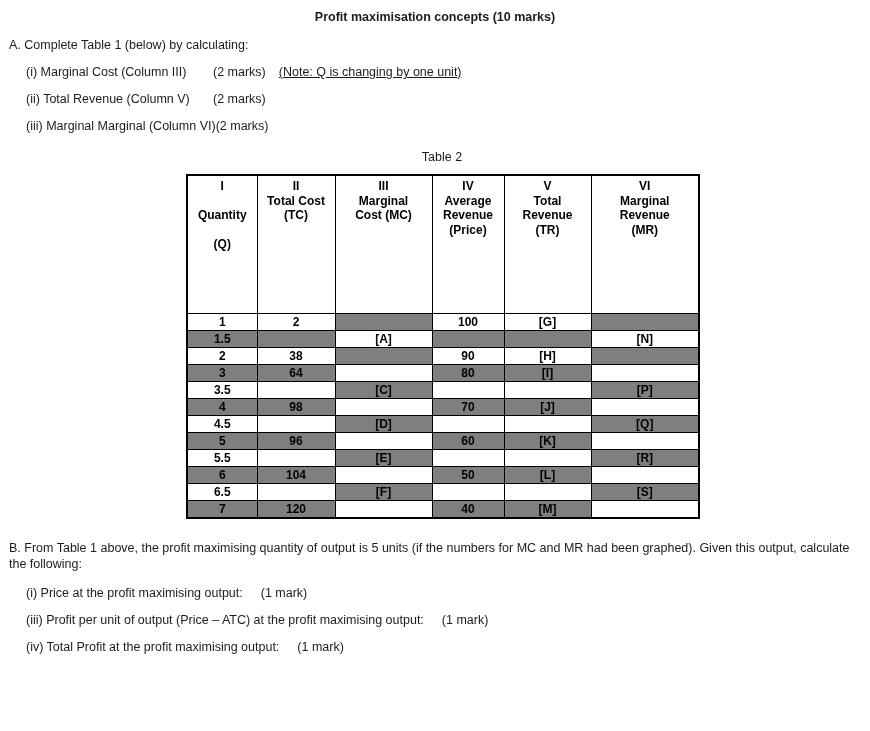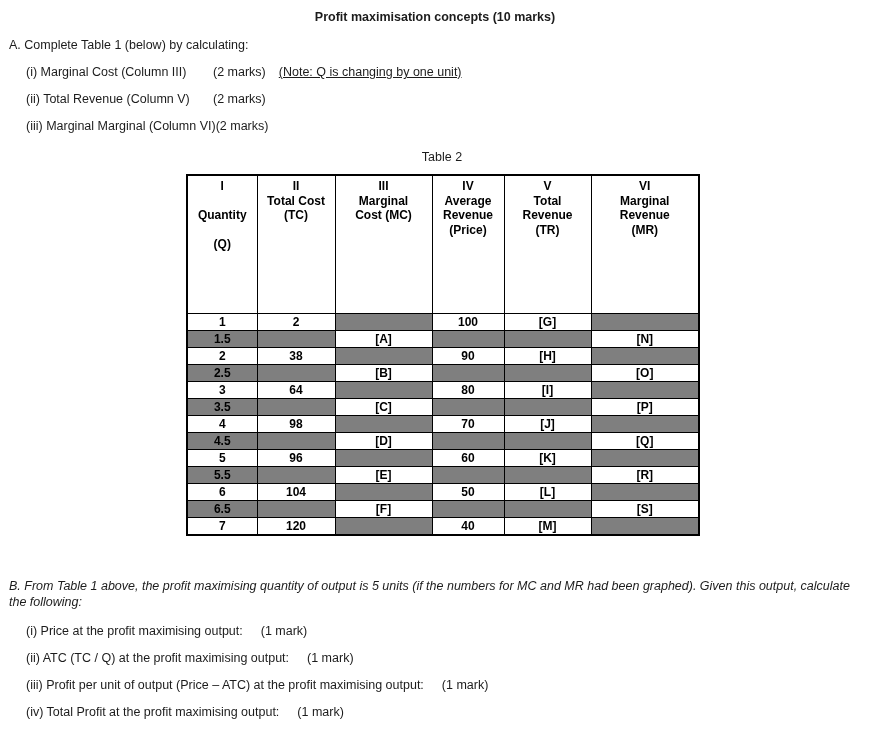--- a/index.html
+++ b/index.html
@@ -71,25 +71,24 @@
   }
   
   tbody tr:nth-child(odd) td.col-mc,
   tbody tr:nth-child(odd) td.col-mr { background: var(--shade, #7f7f7f); }
   tbody tr:nth-child(even) td.col-q,
   tbody tr:nth-child(even) td.col-tc,
   tbody tr:nth-child(even) td.col-ar,
   tbody tr:nth-child(even) td.col-tr { background: var(--shade, #7f7f7f); }
 
   .section-b-intro {
-    margin-top: 42px;
+    margin-top: 21px;
     width: 850px;
     line-height: 16px;
     margin-bottom: 13px;
-    font-style: italic;
   }
   .task-list-b { padding-left: 17px; margin-top: 14px; }
   .task-line-b {
     line-height: 15px;
     margin-bottom: 12px;
     white-space: nowrap;
   }
   .task-marks-b { margin-left: 18px; }
 </style>
 </head>
@@ -170,28 +169,20 @@
       </tr>
       <tr>
         <td class="col-q">2</td>
         <td class="col-tc">38</td>
         <td class="col-mc"></td>
         <td class="col-ar">90</td>
         <td class="col-tr">[H]</td>
         <td class="col-mr"></td>
       </tr>
       <tr>
-        <td class="col-q">2.5</td>
-        <td class="col-tc"></td>
-        <td class="col-mc">[B]</td>
-        <td class="col-ar"></td>
-        <td class="col-tr"></td>
-        <td class="col-mr">[O]</td>
-      </tr>
-      <tr>
         <td class="col-q">3</td>
         <td class="col-tc">64</td>
         <td class="col-mc"></td>
         <td class="col-ar">80</td>
         <td class="col-tr">[I]</td>
         <td class="col-mr"></td>
       </tr>
       <tr>
         <td class="col-q">3.5</td>
         <td class="col-tc"></td>
@@ -259,23 +250,20 @@
     </tbody>
   </table>
 
   <div class="section-b-intro">B.  From Table 1 above, the profit maximising quantity of output is 5 units (if the numbers for MC and MR had been graphed).  Given this output, calculate the following:</div>
 
   <div class="task-list-b">
     <div class="task-line-b">
       <span>(i) Price at the profit maximising output:</span><span class="task-marks-b">(1 mark)</span>
     </div>
     <div class="task-line-b">
-      <span>(ii) ATC (TC / Q) at the profit maximising output:</span><span class="task-marks-b">(1 mark)</span>
-    </div>
-    <div class="task-line-b">
       <span>(iii) Profit per unit of output (Price – ATC) at the profit maximising output:</span><span class="task-marks-b">(1 mark)</span>
     </div>
     <div class="task-line-b">
       <span>(iv) Total Profit at the profit maximising output:</span><span class="task-marks-b">(1 mark)</span>
     </div>
   </div>
 
 </div>
 
 </body></html>

